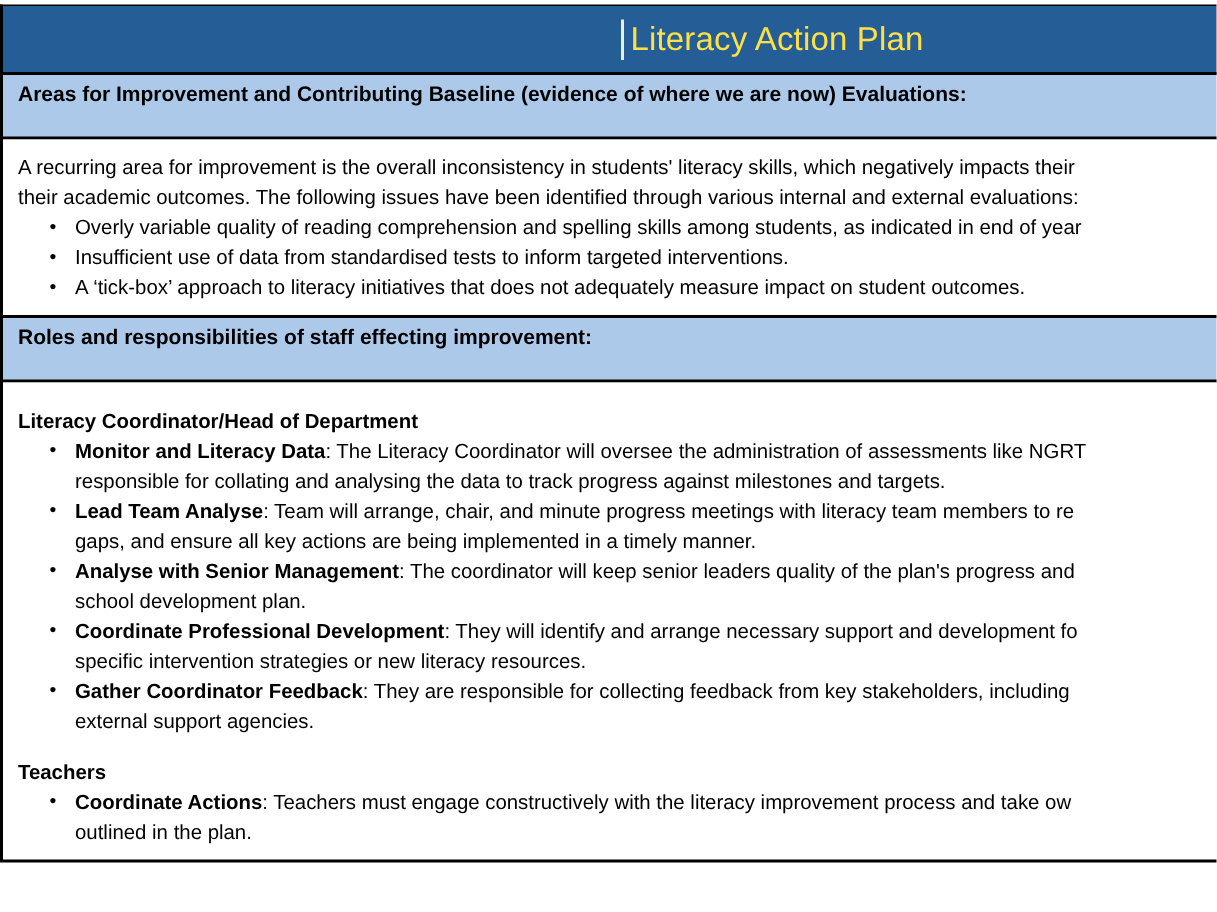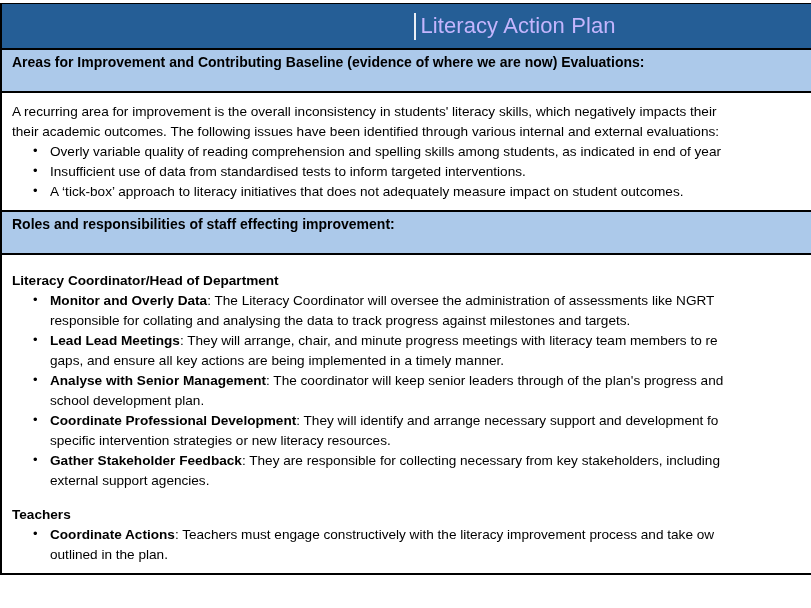--- a/index.html
+++ b/index.html
@@ -58,21 +58,21 @@
     margin-left: -150px;
   }
   .caret {
     display: inline-block;
     width: 2px;
     height: 27px;
     background: #e9eef5;
     margin-right: 4px;
   }
   .title-text {
-    color: #c4b5fd;
+    color: #fde047;
     font-size: 22px;
     font-weight: 400;
     letter-spacing: 0.1px;
     white-space: nowrap;
   }
 
   
   .section-head {
     background: #acc9ea;
     height: 43px;
@@ -189,37 +189,37 @@
     </div>
 
     <div class="body-row last">
 
       <div class="spacer-sm"></div>
 
       <h4 class="subhead">Literacy Coordinator/Head of Department</h4>
 
       <ul class="bullets">
         <li>
-          <span class="li-line"><b class="lead">Monitor and Overly Data</b><span>: The Literacy Coordinator will oversee the administration of assessments like NGRT</span></span>
+          <span class="li-line"><b class="lead">Monitor and Literacy Data</b><span>: The Literacy Coordinator will oversee the administration of assessments like NGRT</span></span>
           <span class="li-line cont">responsible for collating and analysing the data to track progress against milestones and targets.</span>
         </li>
         <li>
-          <span class="li-line"><b class="lead">Lead Lead Meetings</b><span>: They will arrange, chair, and minute progress meetings with literacy team members to re</span></span>
+          <span class="li-line"><b class="lead">Lead Team Analyse</b><span>: Team will arrange, chair, and minute progress meetings with literacy team members to re</span></span>
           <span class="li-line cont">gaps, and ensure all key actions are being implemented in a timely manner.</span>
         </li>
         <li>
-          <span class="li-line"><b class="lead">Analyse with Senior Management</b><span>: The coordinator will keep senior leaders through of the plan's progress and</span></span>
+          <span class="li-line"><b class="lead">Analyse with Senior Management</b><span>: The coordinator will keep senior leaders quality of the plan's progress and</span></span>
           <span class="li-line cont">school development plan.</span>
         </li>
         <li>
           <span class="li-line"><b class="lead">Coordinate Professional Development</b><span>: They will identify and arrange necessary support and development fo</span></span>
           <span class="li-line cont">specific intervention strategies or new literacy resources.</span>
         </li>
         <li>
-          <span class="li-line"><b class="lead">Gather Stakeholder Feedback</b><span>: They are responsible for collecting necessary from key stakeholders, including</span></span>
+          <span class="li-line"><b class="lead">Gather Coordinator Feedback</b><span>: They are responsible for collecting feedback from key stakeholders, including</span></span>
           <span class="li-line cont">external support agencies.</span>
         </li>
       </ul>
 
       <div class="spacer-md"></div>
 
       <h4 class="subhead">Teachers</h4>
 
       <ul class="bullets">
         <li>

